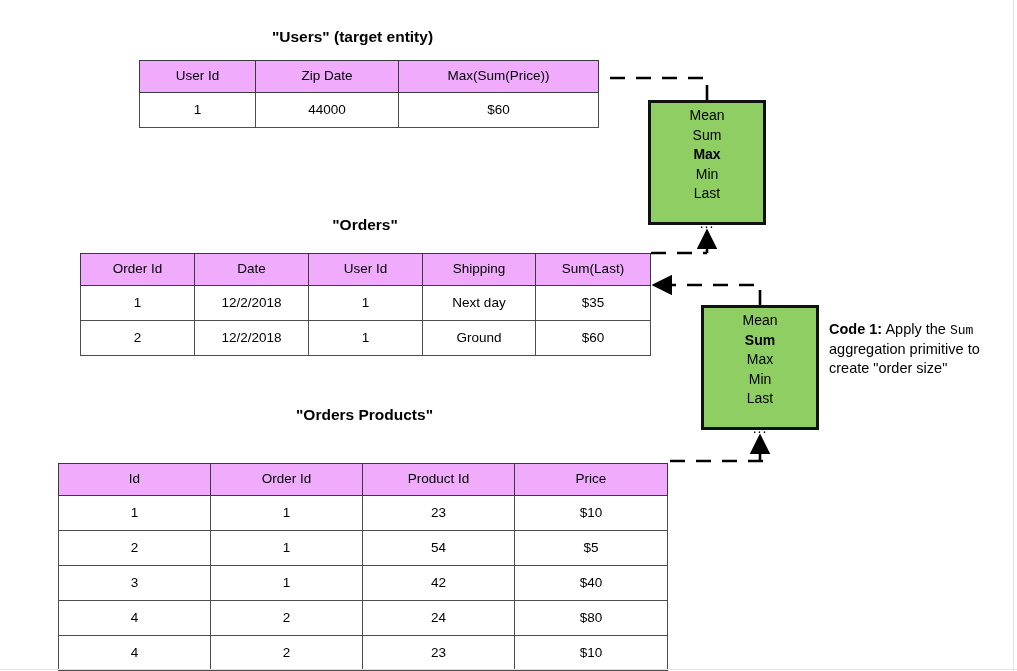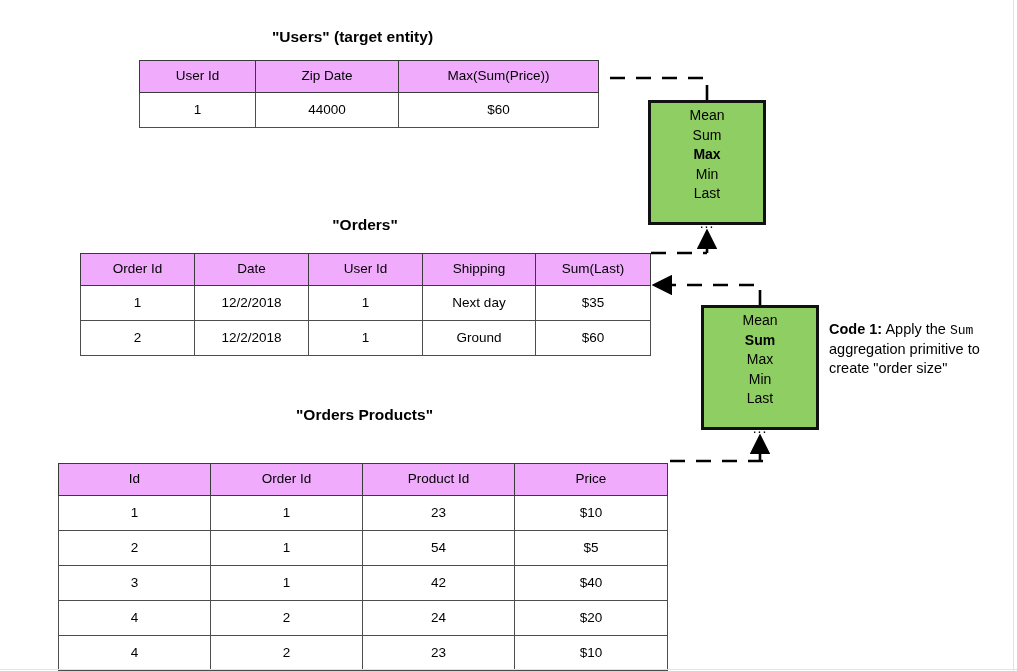--- a/index.html
+++ b/index.html
@@ -248,21 +248,21 @@
       <tr>
         <td>3</td>
         <td>1</td>
         <td>42</td>
         <td>$40</td>
       </tr>
       <tr>
         <td>4</td>
         <td>2</td>
         <td>24</td>
-        <td>$20</td>
+        <td>$80</td>
       </tr>
       <tr>
         <td>4</td>
         <td>2</td>
         <td>23</td>
         <td>$10</td>
       </tr>
     </tbody>
   </table>
 

